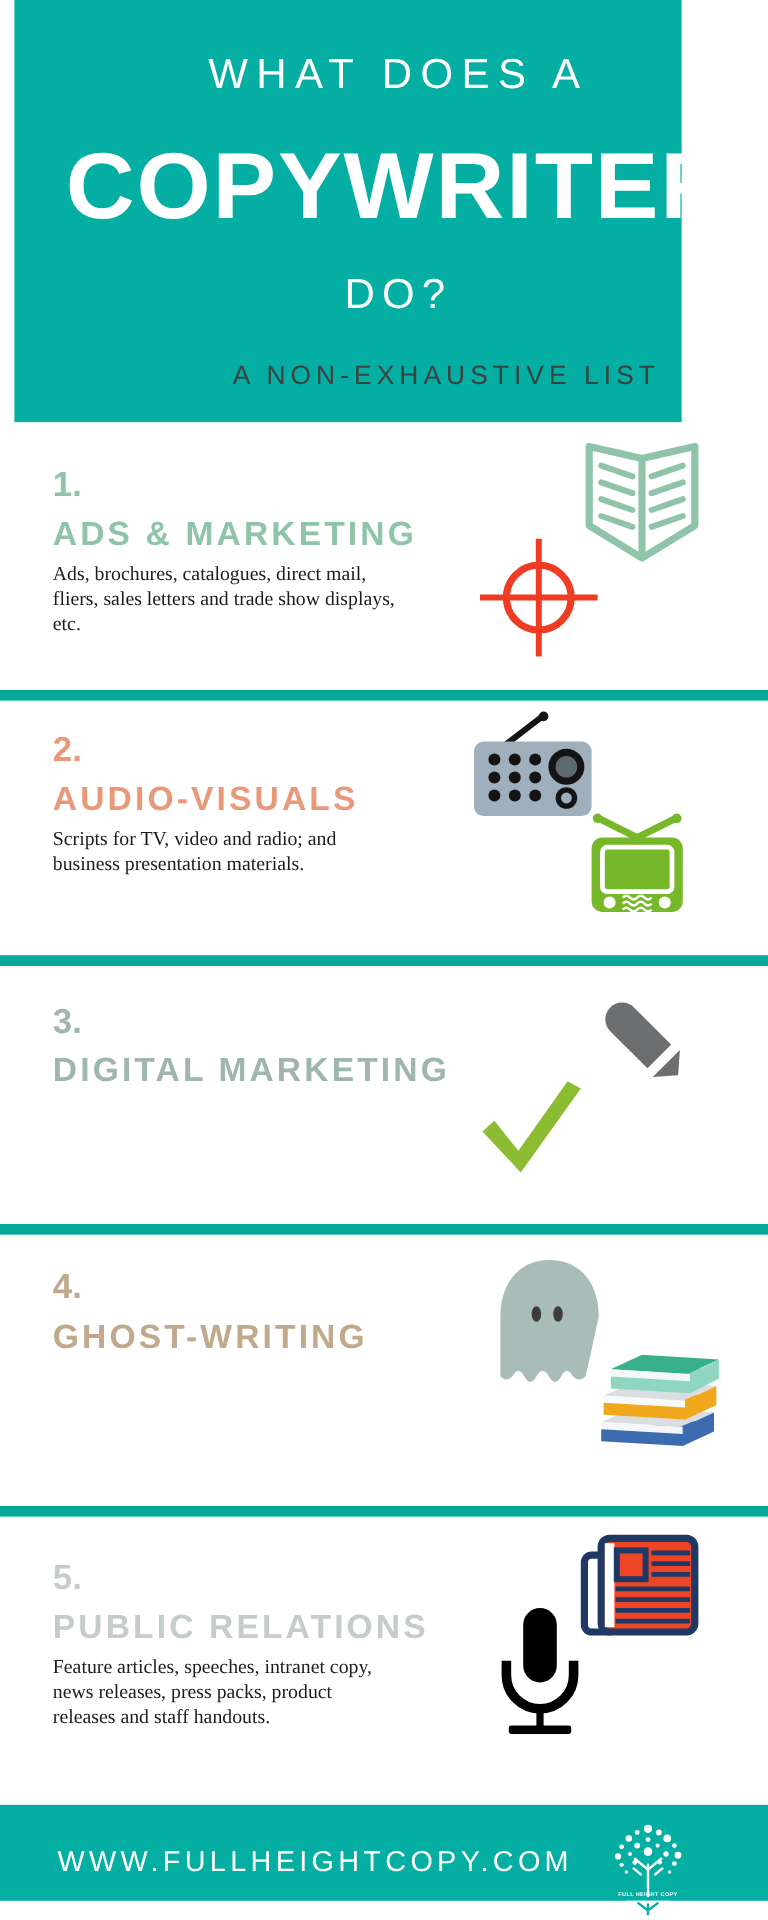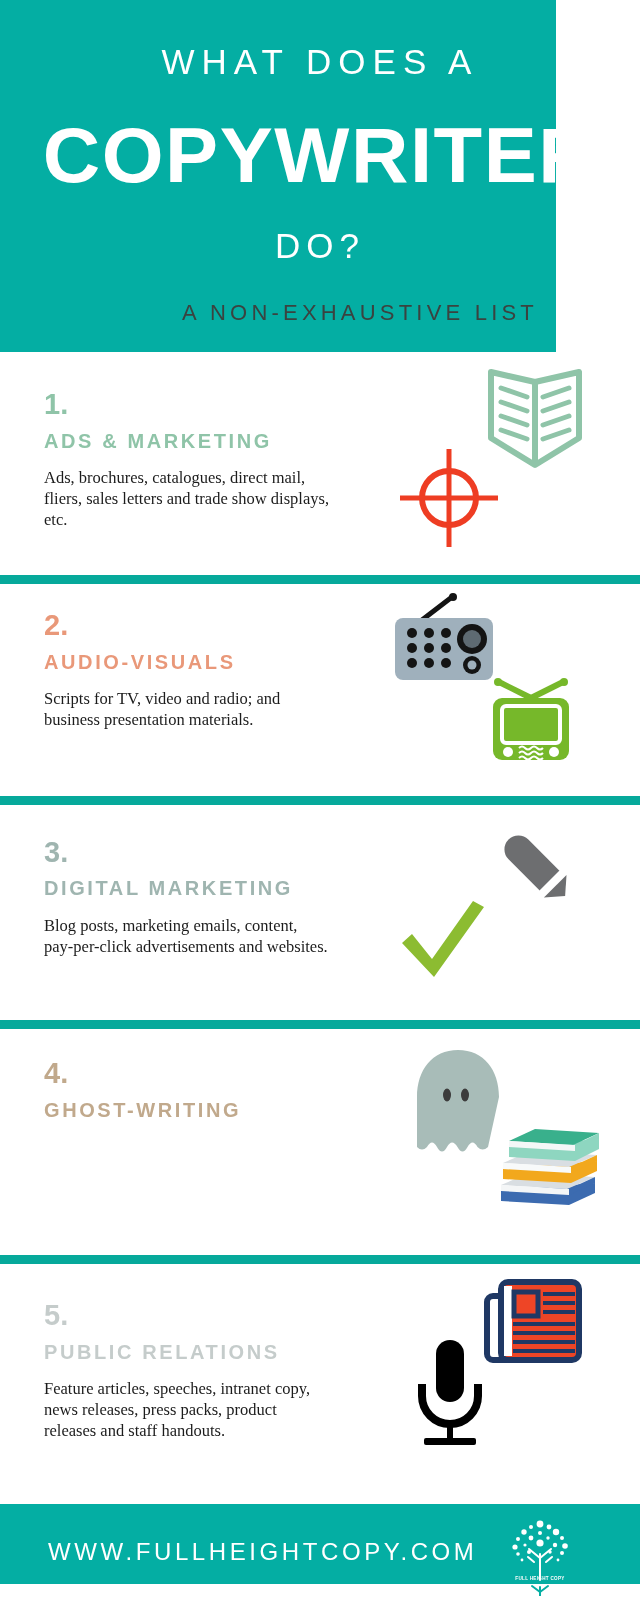--- a/index.html
+++ b/index.html
@@ -15,21 +15,21 @@
     width: 640px;
     height: 1600px;
     overflow: hidden;
     background: #ffffff;
     margin: 0 auto;
   }
 
   
   .header {
     position: absolute;
-    left: 0; top: 0;
+    left: 12px; top: 0;
     width: 556px;
     height: 352px;
     background: #04AEA3;
     box-sizing: border-box;
     text-align: center;
   }
   .hdr-line1 {
     position: absolute;
     left: 0; top: 44px;
     width: 640px;
@@ -91,21 +91,21 @@
     position: absolute;
     left: 44px;
     font-size: 29px;
     font-weight: 700;
     line-height: 1;
     letter-spacing: 0px;
   }
   .sec-title {
     position: absolute;
     left: 44px;
-    font-size: 20px;
+    font-size: 28px;
     font-weight: 700;
     letter-spacing: 2.6px;
     line-height: 1;
   }
   .sec-body {
     position: absolute;
     left: 44px;
     width: 285px;
     font-family: "Liberation Serif", serif;
     font-size: 16.5px;
@@ -238,21 +238,20 @@
           <path d="M34 82 q3 -3 6 0 q3 3 6 0 q3 -3 6 0 q3 3 6 0"></path>
         </g>
       </svg>
     </div>
   </div>
   <div class="divider" style="top:796px;"></div>
 
   <div class="section" style="top:805px;height:215px;">
     <div class="sec-num" style="top:33px;color:#9FB5B0;">3.</div>
     <div class="sec-title" style="top:73px;color:#9FB5B0;">DIGITAL MARKETING</div>
-    <div class="sec-body" style="top:110px;">Blog posts, marketing emails, content, pay-per-click advertisements and websites.</div>
     <div class="icons">
 
       <svg class="ico" style="left:100px;top:16px;" width="88" height="88" viewBox="0 0 88 88">
         <g transform="rotate(45 44 44)">
           <path d="M22 30 h44 v28 h-44 a14 14 0 0 1 0 -28 z" fill="#6D6E70"></path>
           <path d="M66 30 h8 v28 h-8 z" fill="#FFFFFF"></path>
           <path d="M74 28 l14 16 l-14 16 z" fill="#6D6E70"></path>
         </g>
       </svg>
 

